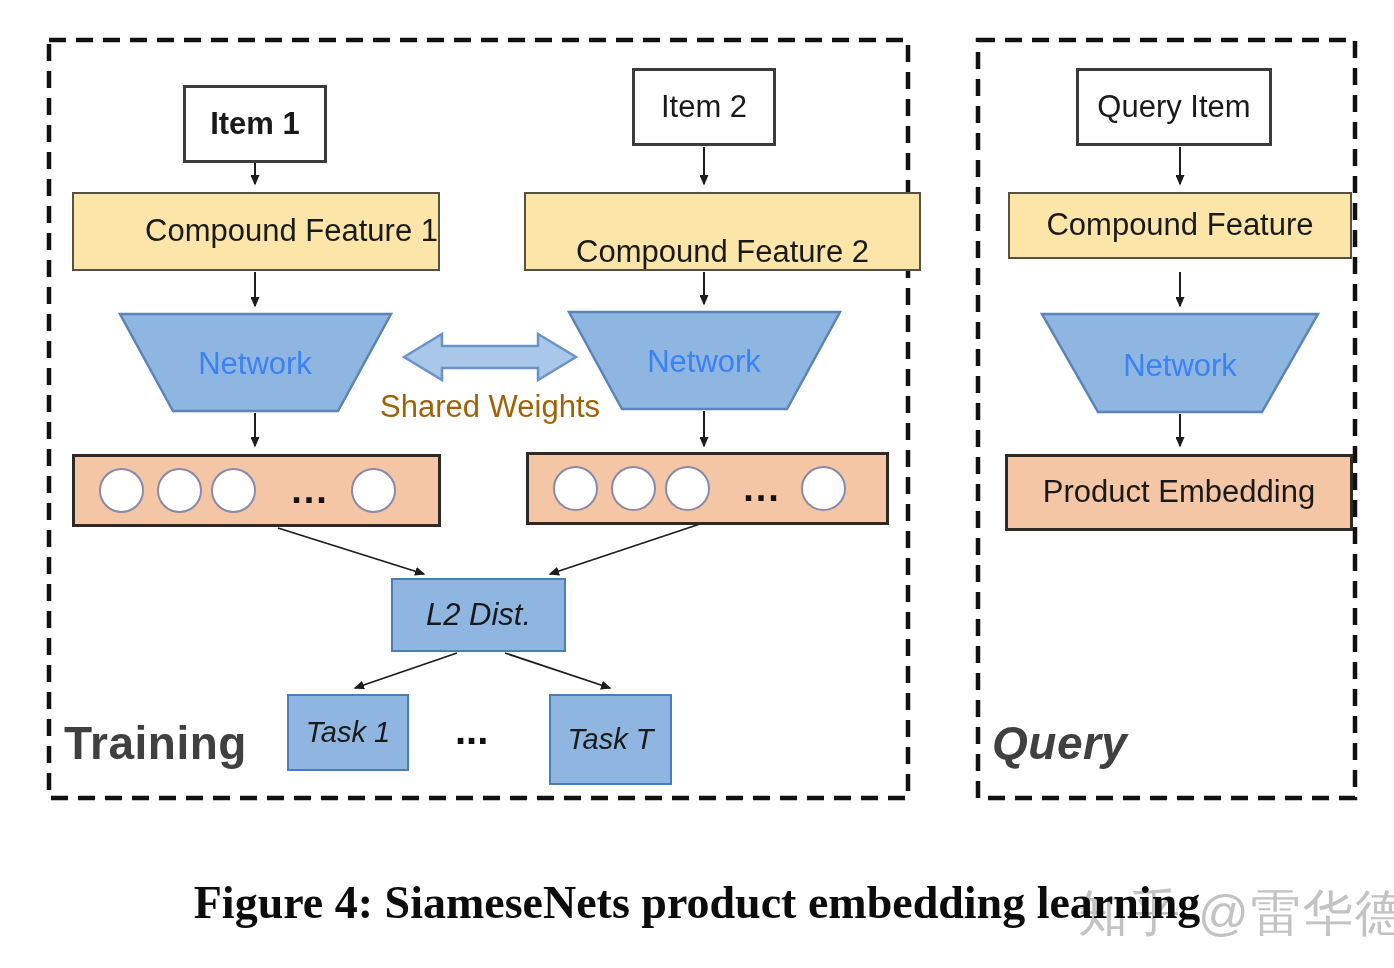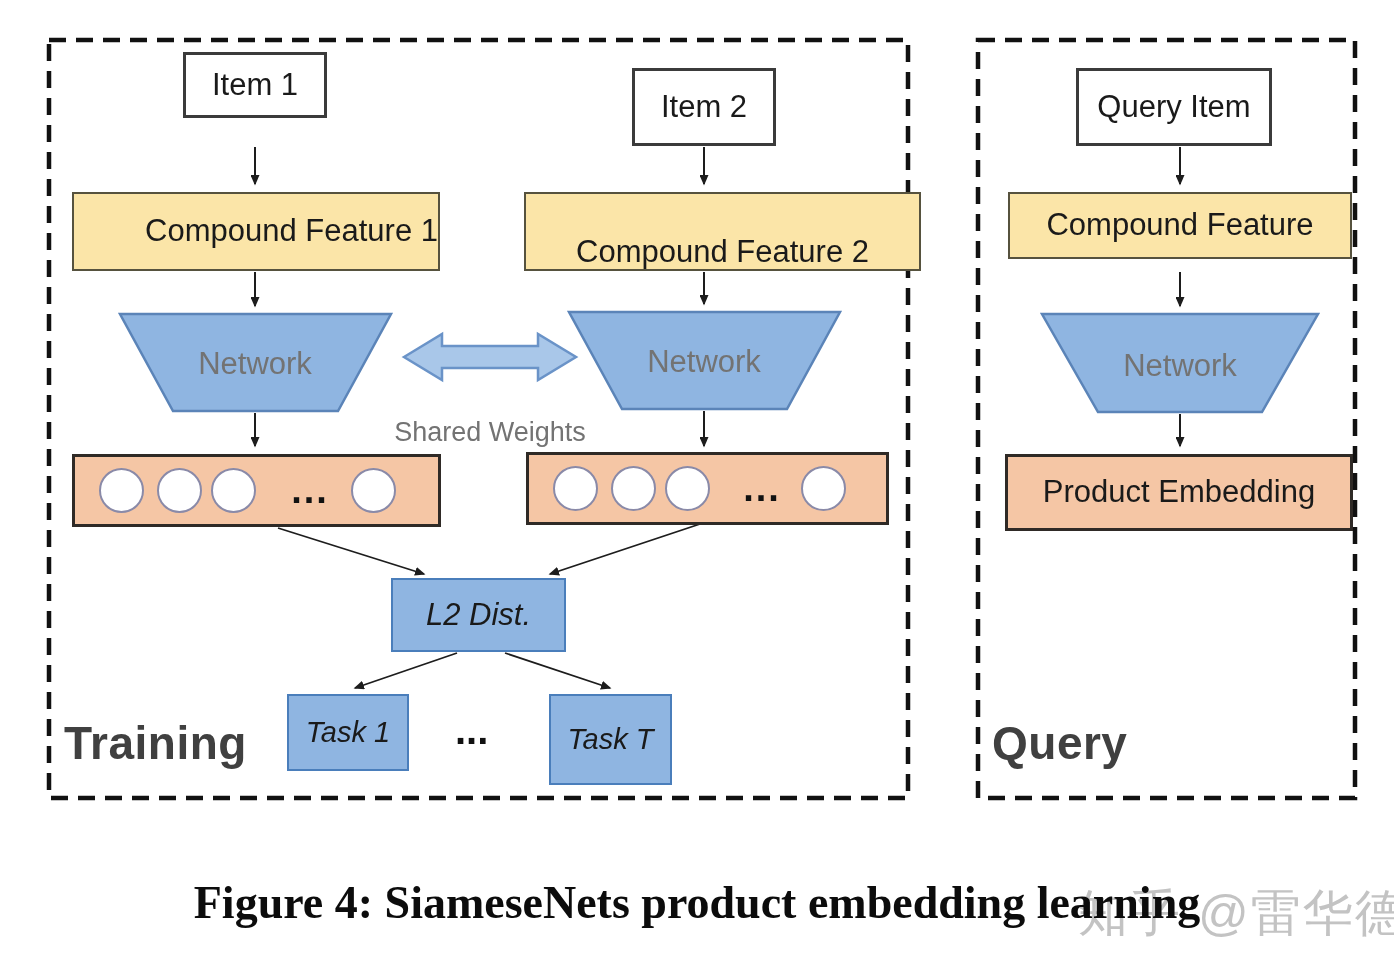--- a/index.html
+++ b/index.html
@@ -13,40 +13,40 @@
   .node {
     position: absolute; z-index: 2;
     display: flex; align-items: center; justify-content: center;
     text-align: center; color: #1a1a1a;
     font-size: 31px; line-height: 1.05;
   }
   .item-box   { background: #ffffff; border: 3px solid #3b3b3b; }
   .yellow-box { background: #FBE5A8; border: 2px solid #56523e; }
   .blue-box   { background: #8FB5E1; border: 2px solid #4a7ebb; font-style: italic; }
   .salmon-box { background: #F5C6A5; border: 3px solid #2f2a26; }
-  .shape-label { position: absolute; z-index: 2; text-align: center; font-size: 31px; color: #737373; }
+  .shape-label { position: absolute; z-index: 2; text-align: center; font-size: 31px; color: #3b82f6; }
   .panel-label {
     position: absolute; z-index: 2; font-size: 46px; font-weight: 700; color: #404040;
     letter-spacing: 0.5px;
   }
   .embed-bar { position: absolute; z-index: 2; background: #F5C6A5; border: 3px solid #2f2a26; }
   .embed-circle {
     position: absolute; width: 45px; height: 45px; border-radius: 50%;
     background: #ffffff; border: 2px solid #8a8aa8;
   }
   .embed-dots {
     position: absolute; font-size: 38px; font-weight: 700; color: #111;
     letter-spacing: 2px;
   }
   .mid-dots {
     position: absolute; z-index: 2; font-size: 40px; font-weight: 700; color: #111;
   }
   .shared-weights {
     position: absolute; z-index: 2; width: 280px; text-align: center;
-    font-size: 27px; color: #737373; margin-top: 28px;
+    font-size: 31px; color: #a16207;
   }
   .caption {
     position: absolute; z-index: 3; left: 0; top: 876px; width: 1394px;
     text-align: center; font-family: "Liberation Serif", serif;
     font-weight: 700; font-size: 46px; color: #0c0c0c;
   }
   .watermark {
     position: absolute; z-index: 2; left: 1078px; top: 880px;
     font-size: 50px; color: #c3c3c3; font-weight: 400;
     white-space: nowrap; letter-spacing: 2px;
@@ -84,21 +84,21 @@
     <line x1="255" y1="413" x2="255" y2="446" stroke="#1d1d1d" stroke-width="2" marker-end="url(#ah)"></line>
     <line x1="704" y1="411" x2="704" y2="446" stroke="#1d1d1d" stroke-width="2" marker-end="url(#ah)"></line>
     <line x1="1180" y1="414" x2="1180" y2="446" stroke="#1d1d1d" stroke-width="2" marker-end="url(#ah)"></line>
 
     <line x1="278" y1="528" x2="424" y2="574" stroke="#1d1d1d" stroke-width="1.8" marker-end="url(#ah)"></line>
     <line x1="700" y1="524" x2="550" y2="574" stroke="#1d1d1d" stroke-width="1.8" marker-end="url(#ah)"></line>
     <line x1="457" y1="653" x2="355" y2="688" stroke="#1d1d1d" stroke-width="1.8" marker-end="url(#ah)"></line>
     <line x1="505" y1="653" x2="610" y2="688" stroke="#1d1d1d" stroke-width="1.8" marker-end="url(#ah)"></line>
   </svg>
 
-  <div class="node item-box" style="left:183px; top:52px; width:144px; height:66px;">
+  <div class="node item-box" style="left:183px; top:85px; width:144px; height:78px;font-weight:bold;">
     <span>Item 1</span>
   </div>
   <div class="node item-box" style="left:632px; top:68px; width:144px; height:78px;">
     <span>Item 2</span>
   </div>
 
   <div class="node yellow-box" style="left:72px; top:192px; width:368px; height:79px;justify-content:flex-end;">
     <span>Compound Feature 1</span>
   </div>
   <div class="node yellow-box" style="left:524px; top:192px; width:397px; height:79px;align-items:flex-end;">
@@ -147,18 +147,18 @@
   <div class="node yellow-box" style="left:1008px; top:192px; width:344px; height:67px;">
     <span>Compound Feature</span>
   </div>
 
   <div class="shape-label" style="left:1100px; top:348px; width:160px;">Network</div>
 
   <div class="node salmon-box" style="left:1005px; top:454px; width:348px; height:77px;">
     <span>Product Embedding</span>
   </div>
 
-  <div class="panel-label" style="left:992px; top:716px;">Query</div>
+  <div class="panel-label" style="left:992px; top:716px;font-style:italic;">Query</div>
 
   <div class="watermark">知乎 @雷华德</div>
   <div class="caption">Figure 4: SiameseNets product embedding learning</div>
 
 </div>
 
 </body></html>

